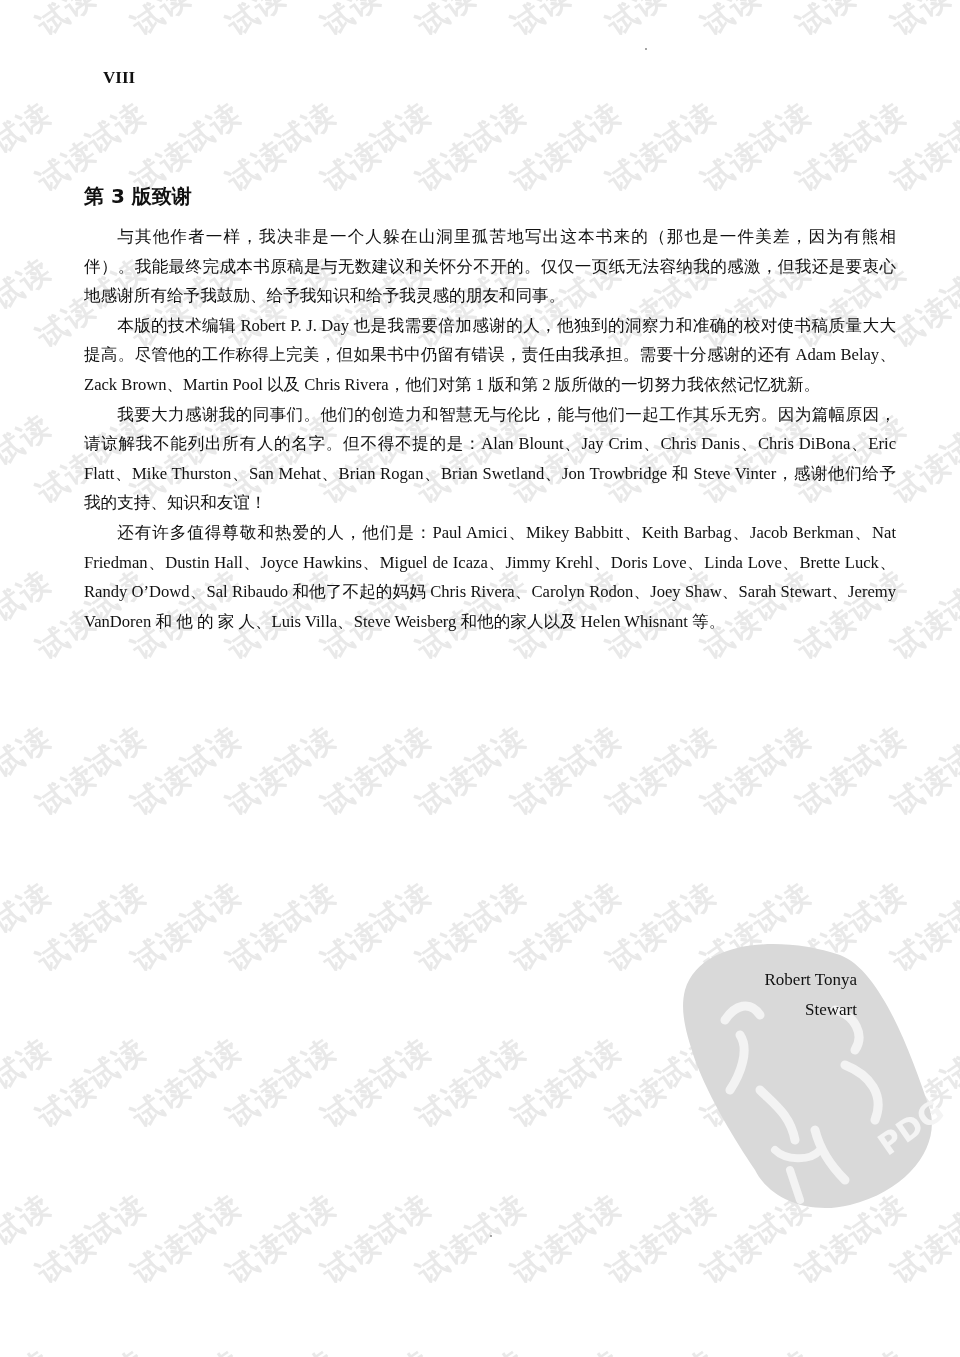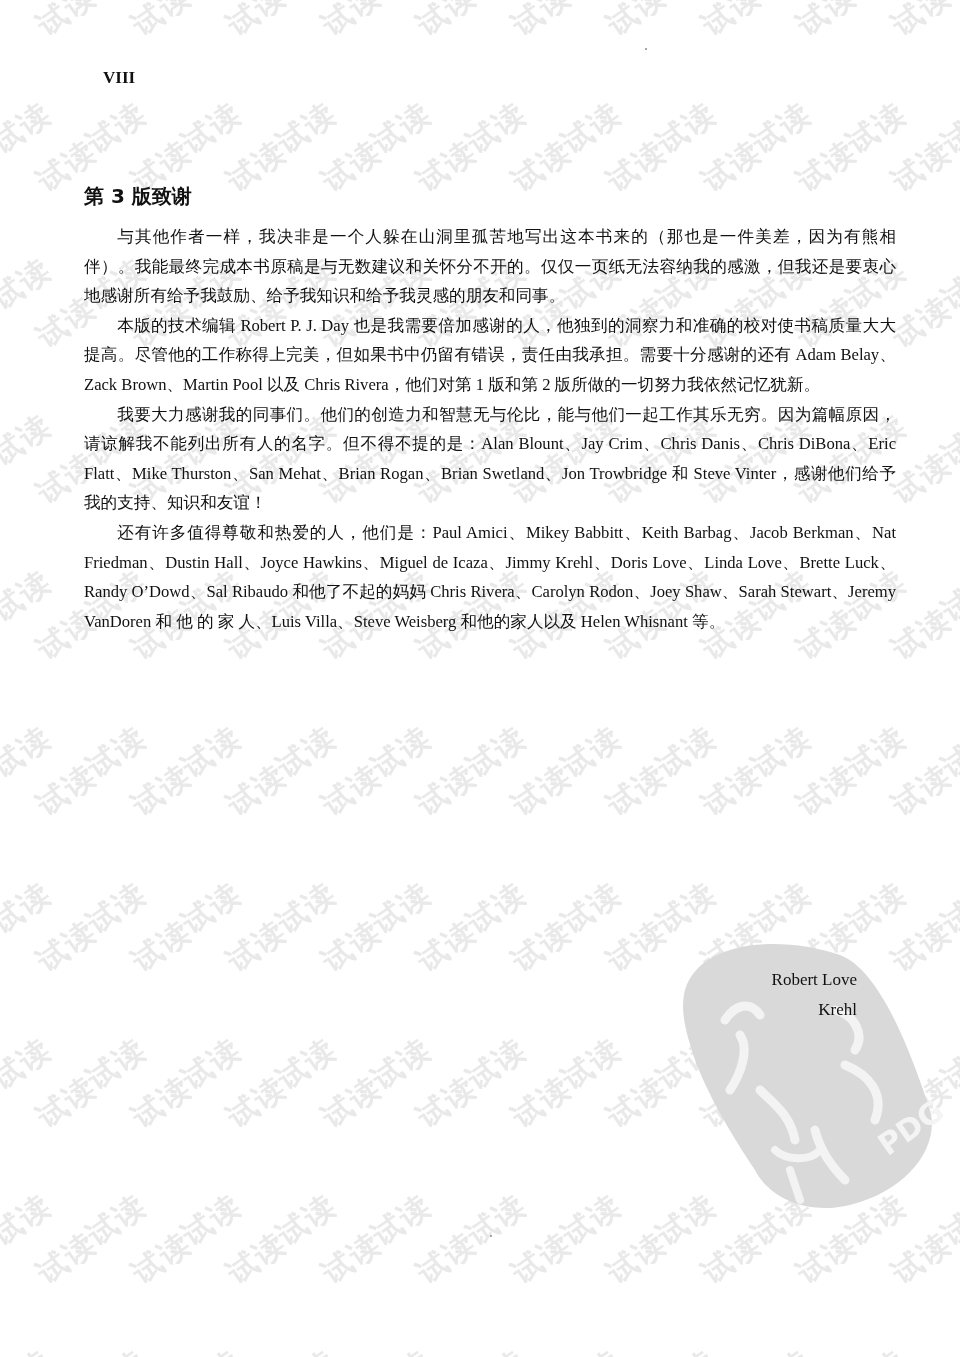--- a/index.html
+++ b/index.html
@@ -256,19 +256,19 @@
   <div class="section-title">第 3 版致谢</div>
 
   <div class="body-text">
     <p class="para">与其他作者一样，我决非是一个人躲在山洞里孤苦地写出这本书来的（那也是一件美差，因为有熊相伴）。我能最终完成本书原稿是与无数建议和关怀分不开的。仅仅一页纸无法容纳我的感激，但我还是要衷心地感谢所有给予我鼓励、给予我知识和给予我灵感的朋友和同事。</p>
     <p class="para">本版的技术编辑 Robert P. J. Day 也是我需要倍加感谢的人，他独到的洞察力和准确的校对使书稿质量大大提高。尽管他的工作称得上完美，但如果书中仍留有错误，责任由我承担。需要十分感谢的还有 Adam Belay、Zack Brown、Martin Pool 以及 Chris Rivera，他们对第 1 版和第 2 版所做的一切努力我依然记忆犹新。</p>
     <p class="para">我要大力感谢我的同事们。他们的创造力和智慧无与伦比，能与他们一起工作其乐无穷。因为篇幅原因，请谅解我不能列出所有人的名字。但不得不提的是：Alan Blount、Jay Crim、Chris Danis、Chris DiBona、Eric Flatt、Mike Thurston、San Mehat、Brian Rogan、Brian Swetland、Jon Trowbridge 和 Steve Vinter，感谢他们给予我的支持、知识和友谊！</p>
     <p class="para">还有许多值得尊敬和热爱的人，他们是：Paul Amici、Mikey Babbitt、Keith Barbag、Jacob Berkman、Nat Friedman、Dustin Hall、Joyce Hawkins、Miguel de Icaza、Jimmy Krehl、Doris Love、Linda Love、Brette Luck、Randy O’Dowd、Sal Ribaudo 和他了不起的妈妈 Chris Rivera、Carolyn Rodon、Joey Shaw、Sarah Stewart、Jeremy VanDoren 和 他 的 家 人、Luis Villa、Steve Weisberg 和他的家人以及 Helen Whisnant 等。</p>
   </div>
 
   <div class="signature">
-    <div>Robert Love</div>
-    <div>Krehl</div>
+    <div>Robert Tonya</div>
+    <div>Stewart</div>
   </div>
 </div>
 
 <div class="stray-mark" style="left:645px;top:48px;"></div>
 <div class="stray-mark" style="left:490px;top:1235px;"></div>
 
 </body></html>

